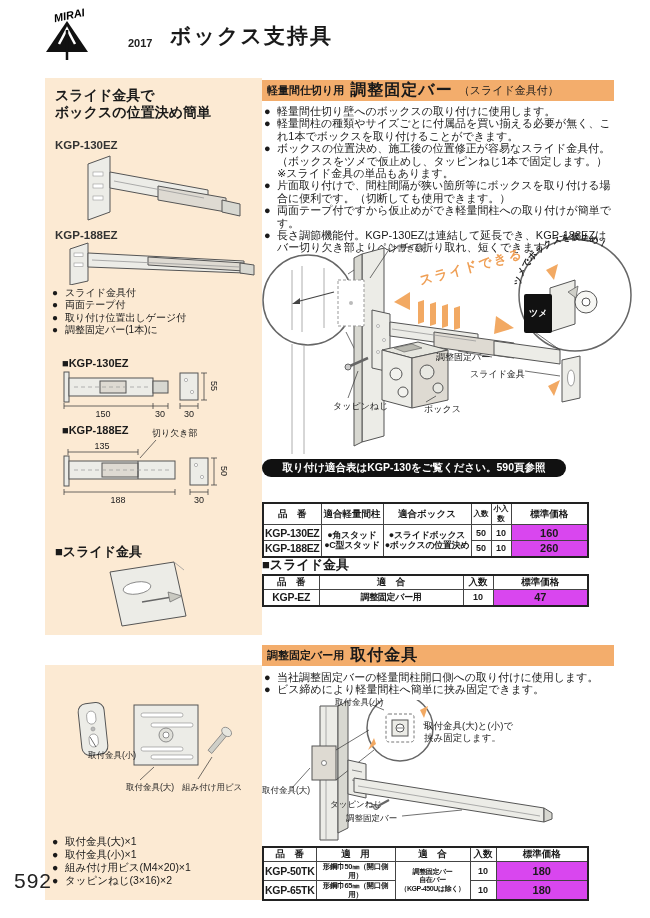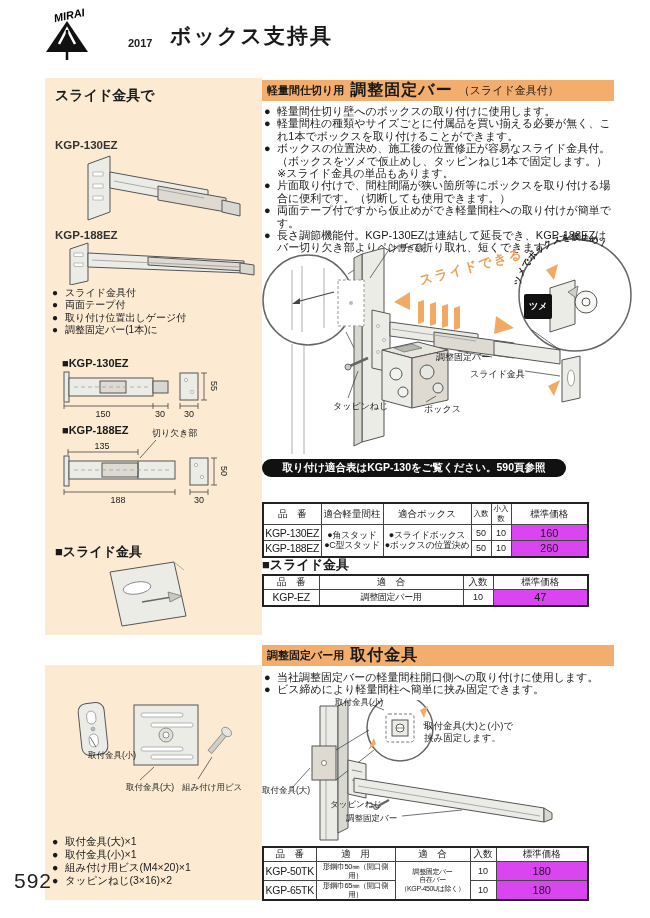--- a/index.html
+++ b/index.html
@@ -35,32 +35,32 @@
   .secbar .sm{font-size:11px;font-weight:bold;white-space:nowrap}
   .secbar .lg{font-size:16px;font-weight:bold;letter-spacing:1px;white-space:nowrap}
   .secbar .sf{font-size:11px;font-weight:normal;white-space:nowrap}
 
   
   .lbl{position:absolute;font-size:9px;line-height:10px;color:#222;white-space:nowrap}
   .s8{font-size:8.5px}
   .slide-txt{position:absolute;font-size:13px;font-weight:bold;color:#ef9f55;
              letter-spacing:2px;transform:rotate(-15deg);white-space:nowrap}
   .tab-badge{position:absolute;background:#111;color:#fff;font-size:9px;font-weight:bold;
-             padding:7px 5px;border-radius:2px;line-height:11px}
+             padding:14px 5px;border-radius:2px;line-height:11px}
 
   
   .pill{position:absolute;left:262px;top:459px;width:304px;height:18px;background:#111;
         color:#fff;border-radius:10px;font-size:10.5px;font-weight:bold;
         display:flex;align-items:center;justify-content:center;white-space:nowrap}
 
   
   .ctable{position:absolute;border-collapse:collapse;table-layout:fixed;background:#fff}
   .ctable{border:2px solid #222}
   .ctable td,.ctable th{border:1px solid #444;padding:0;text-align:center;
-        vertical-align:middle;font-weight:normal;overflow:hidden}
+        vertical-align:middle;font-weight:bold;overflow:hidden}
   .th{font-size:9.5px}
   .th7{font-size:7.5px}
   .pn{font-size:10.5px;font-weight:bold;text-align:left;padding-left:2px;letter-spacing:-0.3px}
   .cell-s{font-size:9px;text-align:left;padding-left:2px;line-height:10.5px;letter-spacing:-0.3px}
   .cell-xs{font-size:7.5px;line-height:9px;letter-spacing:-0.3px}
   .fitcell{font-size:7px;line-height:8.5px;letter-spacing:-0.4px}
   .qty{font-size:9px}
   .price{background:#d946ef;font-size:11px;font-weight:bold}
 
   .pagenum{position:absolute;left:14px;top:869px;font-size:21px;color:#222;letter-spacing:1px}
@@ -85,20 +85,21 @@
   <polyline points="23,36 31,21 39,36" stroke="#fff" stroke-width="2.5" fill="none"></polyline>
   <line x1="31" y1="22" x2="31" y2="52" stroke="#111" stroke-width="2.5"></line>
 </svg>
 <span class="year">2017</span>
 <h1 class="ptitle">ボックス支持具</h1>
 
 <div class="panel" style="top:78px;height:557px"></div>
 
 <div class="hl" style="left:55px;top:87px">
   <div>スライド金具で</div>
+  <div>ボックスの位置決め簡単</div>
 </div>
 
 <span class="plabel" style="left:55px;top:139px">KGP-130EZ</span>
 <svg class="abs" style="left:58px;top:150px" width="195" height="76" viewBox="0 0 195 76">
   <polygon class="met" points="30,14 52,6 52,62 30,70"></polygon>
   <rect x="35" y="22" width="10" height="4" fill="#fff" stroke="#999" stroke-width="0.6"></rect>
   <rect x="35" y="34" width="10" height="4" fill="#fff" stroke="#999" stroke-width="0.6"></rect>
   <rect x="35" y="46" width="10" height="4" fill="#fff" stroke="#999" stroke-width="0.6"></rect>
   <polygon class="met" points="52,22 150,40 150,56 52,38"></polygon>
   <polygon class="met3" points="100,36 168,48 168,62 100,50"></polygon>

